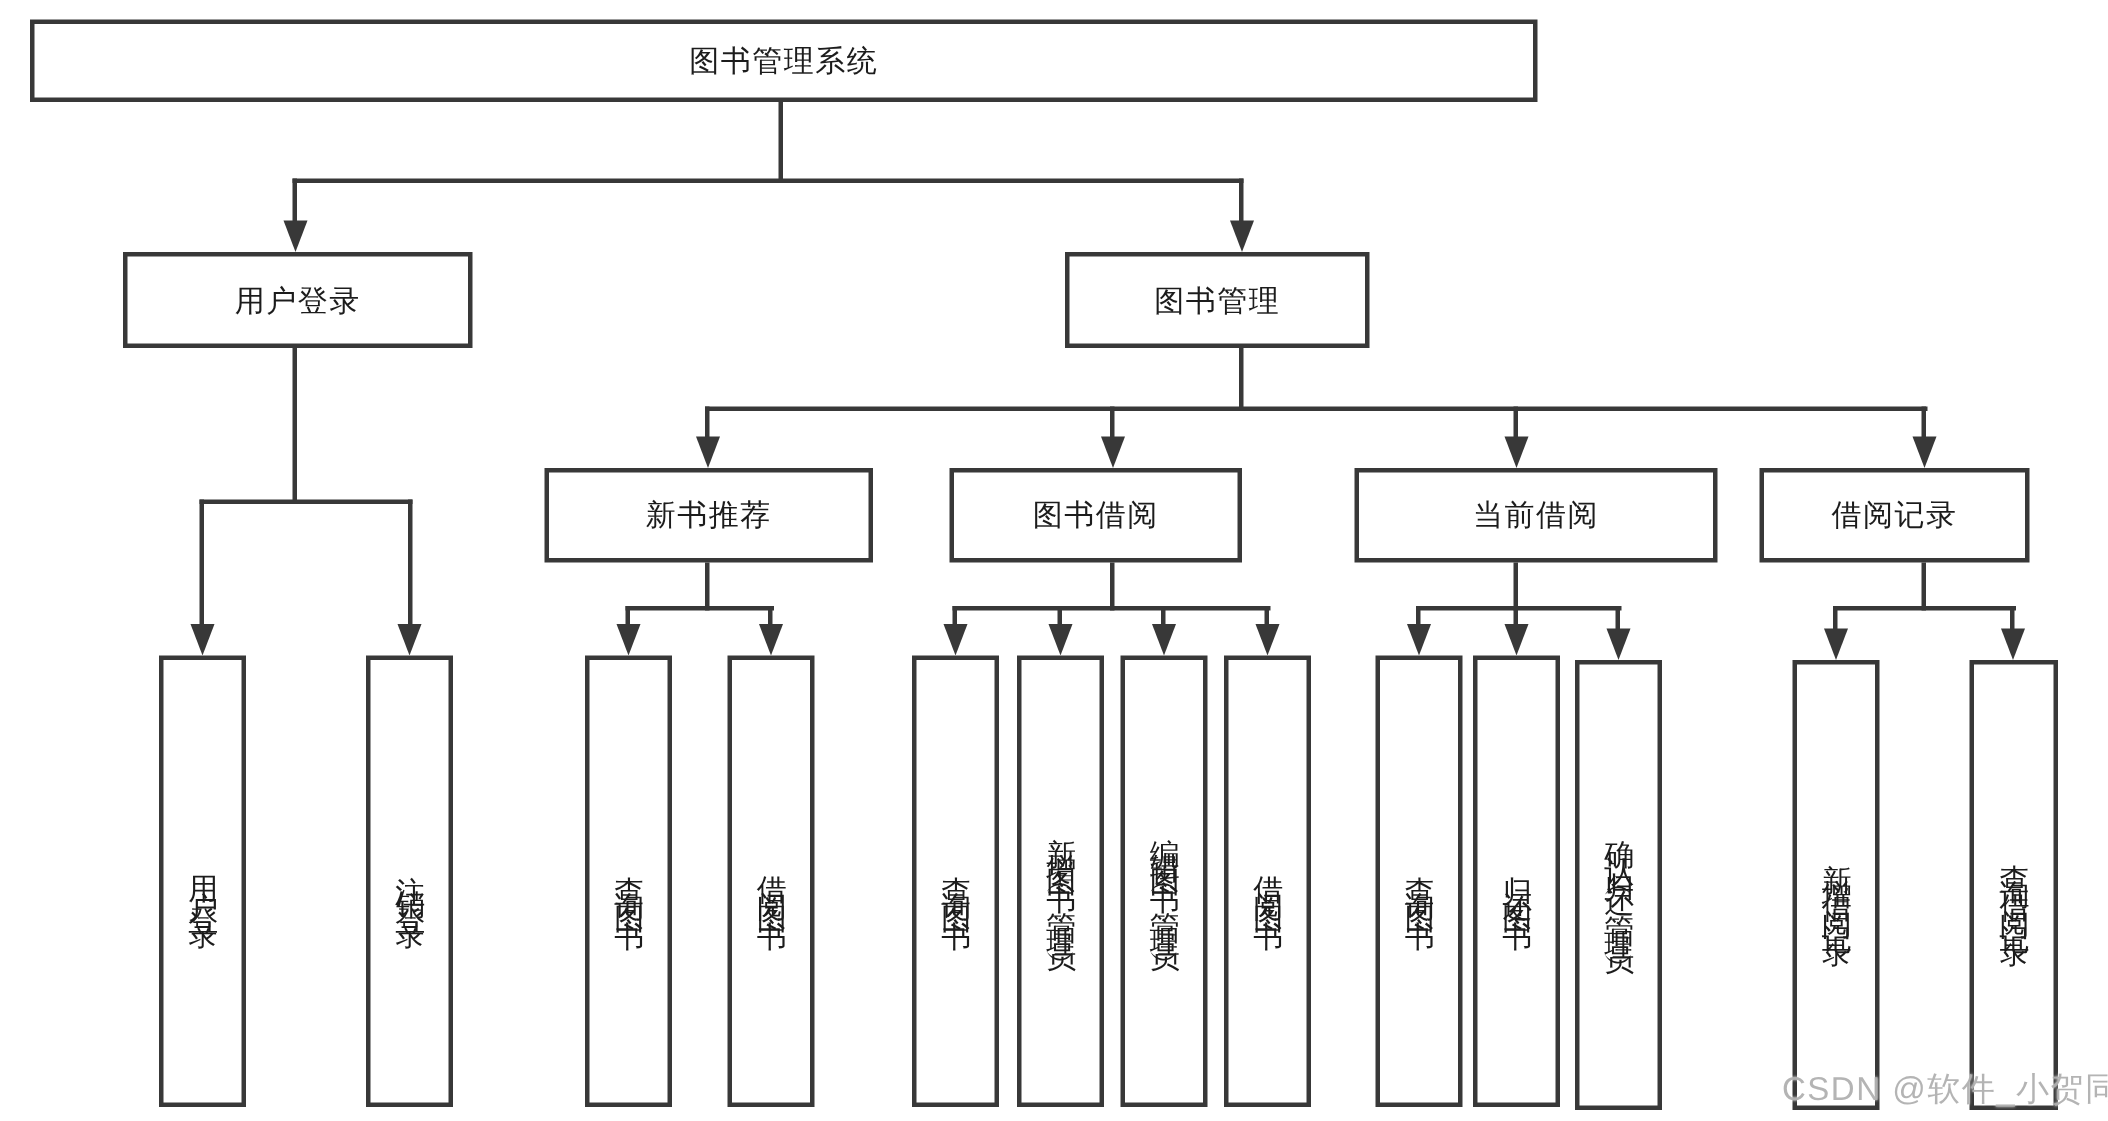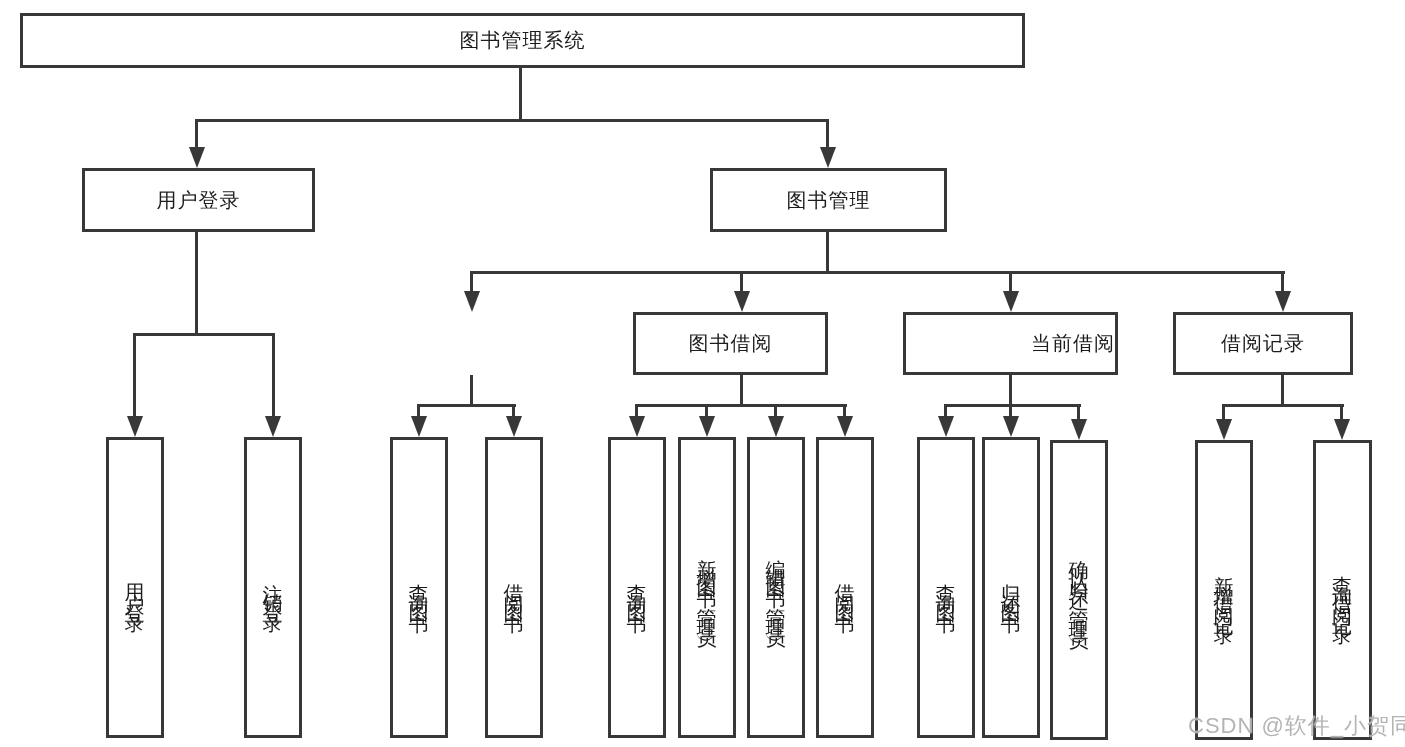--- a/index.html
+++ b/index.html
@@ -60,21 +60,21 @@
   <div class="vline" style="left:519px;top:68px;height:54px;"></div>
   <div class="hline" style="left:195px;top:119px;width:634px;"></div>
   <div class="vline" style="left:195px;top:119px;height:33px;"></div>
   <div class="vline" style="left:826px;top:119px;height:33px;"></div>
   <div class="arrow" style="left:189px;top:147px;"></div>
   <div class="arrow" style="left:820px;top:147px;"></div>
 
   <div class="box" style="left:82px;top:168px;width:233px;height:64px;">
     <span>用户登录</span>
   </div>
-  <div class="box" style="left:710px;top:168px;width:237px;height:64px;">
+  <div class="box" style="left:710px;top:168px;width:203px;height:64px;">
     <span>图书管理</span>
   </div>
 
   <div class="vline" style="left:195px;top:232px;height:104px;"></div>
   <div class="hline" style="left:133px;top:333px;width:142px;"></div>
   <div class="vline" style="left:133px;top:333px;height:88px;"></div>
   <div class="vline" style="left:272px;top:333px;height:88px;"></div>
   <div class="arrow" style="left:127px;top:416px;"></div>
   <div class="arrow" style="left:265px;top:416px;"></div>
 
@@ -82,24 +82,27 @@
   <div class="hline" style="left:470px;top:271px;width:815px;"></div>
   <div class="vline" style="left:470px;top:271px;height:25px;"></div>
   <div class="vline" style="left:740px;top:271px;height:25px;"></div>
   <div class="vline" style="left:1009px;top:271px;height:25px;"></div>
   <div class="vline" style="left:1281px;top:271px;height:25px;"></div>
   <div class="arrow" style="left:464px;top:291px;"></div>
   <div class="arrow" style="left:734px;top:291px;"></div>
   <div class="arrow" style="left:1003px;top:291px;"></div>
   <div class="arrow" style="left:1275px;top:291px;"></div>
 
+  <div class="box" style="left:363px;top:312px;width:219px;height:63px;">
+    <span>新书推荐</span>
+  </div>
   <div class="box" style="left:633px;top:312px;width:195px;height:63px;">
     <span>图书借阅</span>
   </div>
-  <div class="box" style="left:903px;top:312px;width:215px;height:63px;justify-content:flex-end;">
+  <div class="box" style="left:903px;top:312px;width:242px;height:63px;">
     <span>当前借阅</span>
   </div>
   <div class="box" style="left:1173px;top:312px;width:180px;height:63px;">
     <span>借阅记录</span>
   </div>
 
   <div class="vline" style="left:470px;top:375px;height:32px;"></div>
   <div class="hline" style="left:417px;top:404px;width:99px;"></div>
   <div class="vline" style="left:417px;top:404px;height:17px;"></div>
   <div class="vline" style="left:512px;top:404px;height:17px;"></div>

